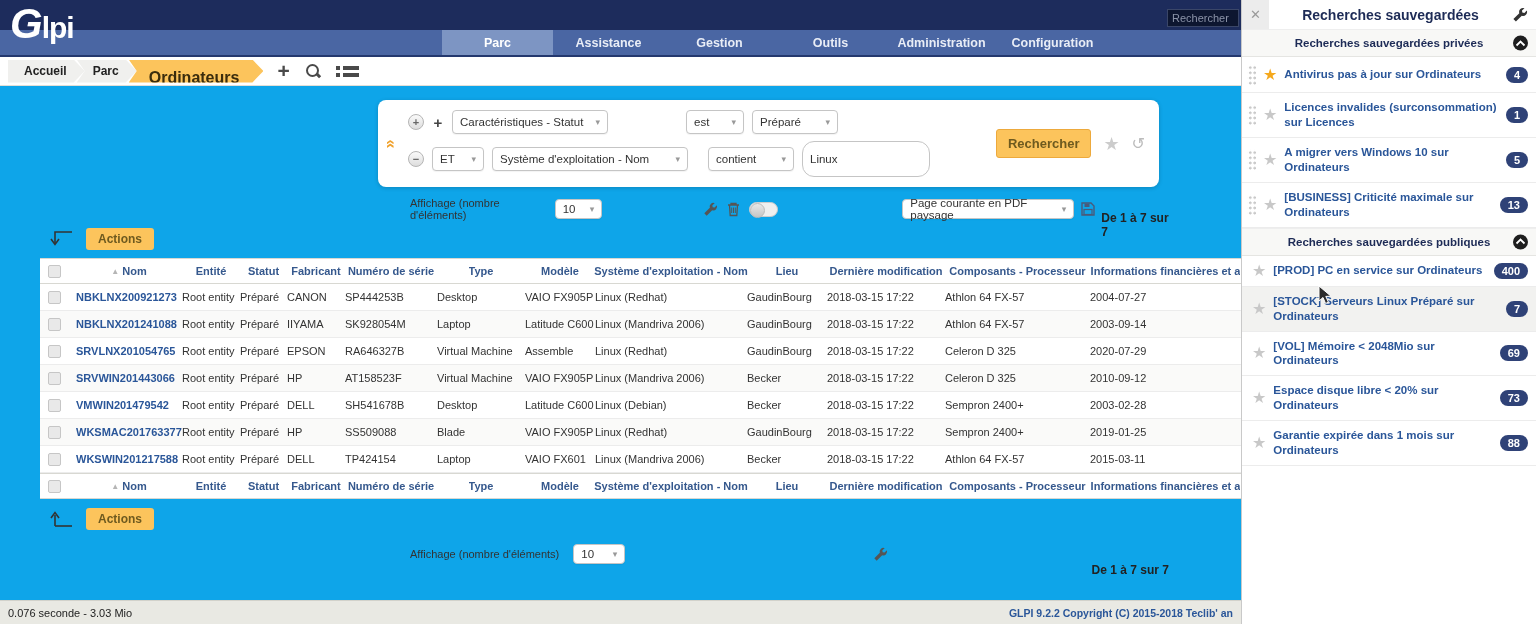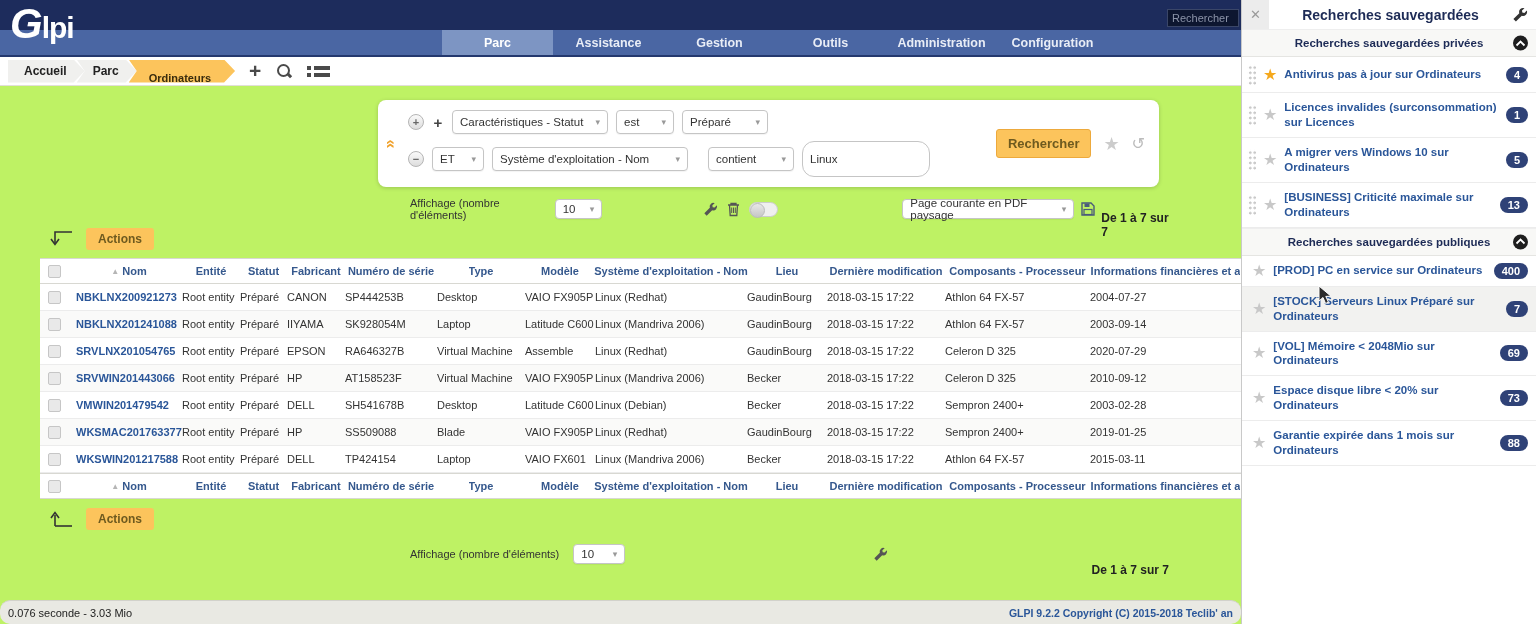--- a/index.html
+++ b/index.html
@@ -1,56 +1,56 @@
 <!DOCTYPE html>
 <html><head>
 <meta charset="utf-8">
 <style>
   * { margin:0; padding:0; box-sizing:border-box; }
   html,body { width:1536px; height:624px; overflow:hidden; font-family:"Liberation Sans","DejaVu Sans",sans-serif; background:#f5f3ee; }
   .stage { position:relative; width:1536px; height:624px; }
 
   
-  .main { position:absolute; left:0; top:0; width:1241px; height:624px; background:#bef264; }
+  .main { position:absolute; left:0; top:0; width:1241px; height:624px; background:#0ea5e9; }
 
   .topbar { height:30px; background:#1d2c5c; position:relative; }
   .logo { position:absolute; left:10px; top:1px; color:#fff; z-index:5; font-weight:bold; letter-spacing:-1px; }
   .logo .g { font-size:42px; font-style:italic; line-height:46px; }
   .logo .rest { font-size:30px; }
   .global-search { position:absolute; right:2px; top:9px; width:72px; height:18px; background:#0d1630; border:1px solid #3a4668; color:#8b93a8; font-size:11px; padding:0 4px; }
   .global-search::placeholder { color:#8b93a8; }
 
   .navbar { height:27px; background:#4a66a3; border-bottom:2px solid #24386e; display:flex; padding-left:442px; }
   .nav-item { width:111px; display:flex; align-items:center; justify-content:center; color:#e9edf6; font-weight:bold; font-size:12.5px; cursor:pointer; }
   .nav-item.active { background:#7d95c3; color:#fff; }
 
   .crumbbar { height:29px; background:#fff; border-bottom:1px solid #e2dfd8; display:flex; align-items:center; padding-left:8px; }
   .crumb { position:relative; height:23px; display:flex; align-items:center; padding:0 18px 0 16px; margin-right:-8px; background:#f0f0ee; color:#222; font-weight:bold; font-size:12px; clip-path:polygon(0 0, calc(100% - 11px) 0, 100% 50%, calc(100% - 11px) 100%, 0 100%, 8px 50%); cursor:pointer; }
   .crumb:first-child { clip-path:polygon(0 0, calc(100% - 11px) 0, 100% 50%, calc(100% - 11px) 100%, 0 100%); }
-  .crumb.active { background:#fcc45c; color:#3a2c0d; font-size:11px; padding:14px 24px 0 20px; }
+  .crumb.active { background:#fcc45c; color:#3a2c0d; font-size:16px; padding:14px 24px 0 20px; }
   .crumb-icons { display:flex; align-items:center; gap:16px; margin-left:22px; }
   .icon-plus { color:#4a4a4a; font-size:21px; font-weight:bold; line-height:20px; cursor:pointer; }
   .icon-mag { position:relative; width:14px; height:14px; cursor:pointer; }
   .icon-mag::before { content:""; position:absolute; left:0; top:0; width:9px; height:9px; border:2px solid #4a4a4a; border-radius:50%; }
   .icon-mag::after { content:""; position:absolute; left:10px; top:10px; width:5px; height:2.5px; background:#4a4a4a; transform:rotate(45deg); }
   .icon-list { display:flex; flex-direction:column; gap:3px; cursor:pointer; }
   .icon-list i { display:flex; gap:3px; }
   .icon-list b { width:4px; height:4px; background:#4a4a4a; }
   .icon-list s { width:16px; height:4px; background:#4a4a4a; }
 
   
   .search-card { position:relative; margin:14px 82px 0 378px; background:#fff; border-radius:8px; box-shadow:0 1px 4px rgba(0,0,0,.18); padding:10px 14px 10px 30px; display:flex; align-items:center; }
   .fold { position:absolute; left:9px; top:50%; transform:translateY(-50%) rotate(90deg); color:#f0a22e; font-weight:bold; font-size:16px; cursor:pointer; }
   .crit-col { display:flex; flex-direction:column; gap:7px; }
   .crit-row { display:flex; align-items:center; gap:8px; }
   .round-btn { width:16px; height:16px; border-radius:50%; border:1px solid #b5b5b5; background:linear-gradient(#fafafa,#ddd); color:#666; font-size:11px; line-height:14px; text-align:center; font-weight:bold; cursor:pointer; flex:none; }
   .bare-plus { color:#444; font-size:15px; font-weight:bold; cursor:pointer; width:12px; text-align:center; flex:none; }
   .sel { height:24px; background:#fff; border:1px solid #c5c5c5; border-radius:4px; display:flex; align-items:center; justify-content:space-between; padding:0 7px; font-size:11.5px; color:#333; cursor:pointer; box-shadow:0 1px 1px rgba(0,0,0,.05); }
   .sel .caret { color:#999; font-size:9px; margin-left:6px; }
-  .w-field1 { width:156px; } .w-op1 { width:58px; } .w-val1 { width:86px; }
+  .w-field1 { width:156px; } .w-op1 { width:58px; margin-left:70px; } .w-val1 { width:86px; }
   .w-logic { width:52px; } .w-field2 { width:196px; } .w-op2 { width:86px; margin-left:12px; }
   .txt-input { width:128px; height:36px; border:1px solid #c5c5c5; border-radius:12px; padding:0 7px; font-size:11.5px; color:#333; }
   .card-actions { margin-left:auto; display:flex; align-items:center; gap:12px; }
   .btn-search { background:#fcc45c; border:1px solid #eda93c; border-radius:3px; color:#6e5a1f; font-weight:bold; font-size:13px; padding:6px 11px; cursor:pointer; }
   .star-glyph { color:#ccc; font-size:18px; cursor:pointer; }
   .undo-glyph { color:#bbb; font-size:16px; cursor:pointer; }
 
   
   .controls { display:flex; align-items:center; height:20px; margin:12px 0 0 0; padding:0 72px 0 410px; font-size:11px; color:#333;gap:6px; }
   .controls .lbl { margin-right:8px; }
@@ -74,21 +74,21 @@
   .hrow { height:26px; background:#fff; border-top:1px solid #d8d8d2; border-bottom:1px solid #d8d8d2; }
   .th { justify-self:center; display:flex; align-items:center; gap:3px; font-weight:bold; font-size:11px; color:#35588d; white-space:nowrap; overflow:hidden; cursor:pointer; }
   .th .sort { color:#b5b5b5; font-size:8px; }
   .tbody .trow { height:27px; background:#fff; border-bottom:1px solid #ececec; }
   .tbody .trow:nth-child(even) { background:#fafaf9; }
   .td { font-size:11px; color:#333; white-space:nowrap; overflow:hidden; }
   .td.namelink { font-weight:bold; color:#2a5699; cursor:pointer; }
   .cb { width:13px; height:13px; background:#e9e9e9; border:1px solid #c6c6c6; border-radius:2px; display:block; margin-left:8px; cursor:pointer; }
 
   
-  .footer { position:absolute; left:0; bottom:0; width:1241px; height:24px; background:#e9e9e3; border-top:1px solid #d2d2cb; display:flex; align-items:center; justify-content:space-between; padding:0 8px;border-radius:10px; }
+  .footer { position:absolute; left:0; bottom:0; width:1241px; height:24px; background:#e9e9e3; border-top:1px solid #d2d2cb; display:flex; align-items:center; justify-content:space-between; padding:0 8px; }
   .footer .left { font-size:11px; color:#222; }
   .footer .right { font-size:10.5px; font-weight:bold; color:#2a5699; cursor:pointer; white-space:nowrap; }
 
   
   .panel { position:absolute; right:0; top:0; width:295px; height:624px; background:#fff; border-left:1px solid #c9c9c9; }
   .panel-head { display:flex; align-items:center; height:29px; }
   .close-btn { width:27px; height:29px; background:#ececec; color:#999; font-weight:bold; font-size:13px; display:flex; align-items:center; justify-content:center; cursor:pointer; }
   .panel-title { flex:1; text-align:center; font-weight:bold; font-size:14px; color:#1d2b56; }
   .panel-wrench { margin-right:8px; cursor:pointer; }
   .sec-head { position:relative; text-align:center; background:#f8f8f6; border-top:1px solid #eee; border-bottom:1px solid #e5e5e2; padding:7px 0; font-weight:bold; font-size:11.5px; color:#1d2b56; }

